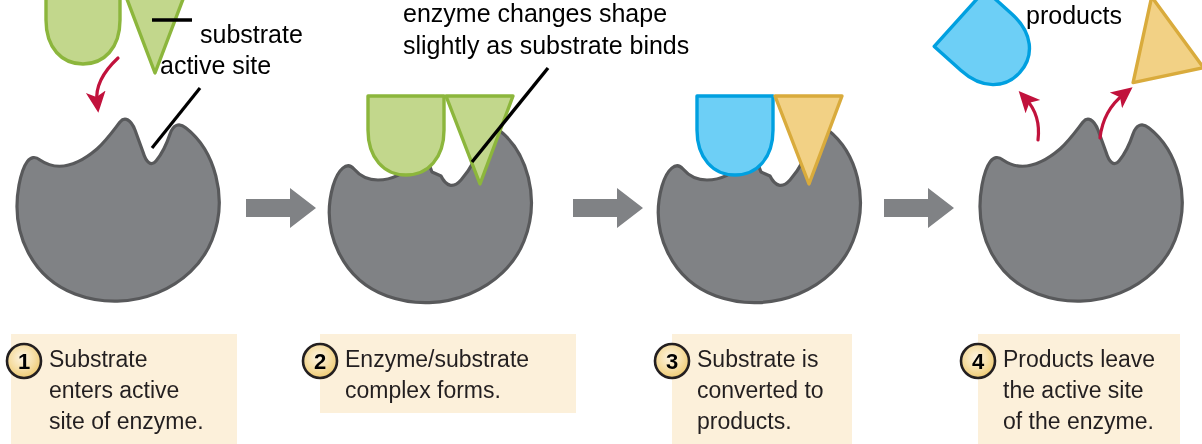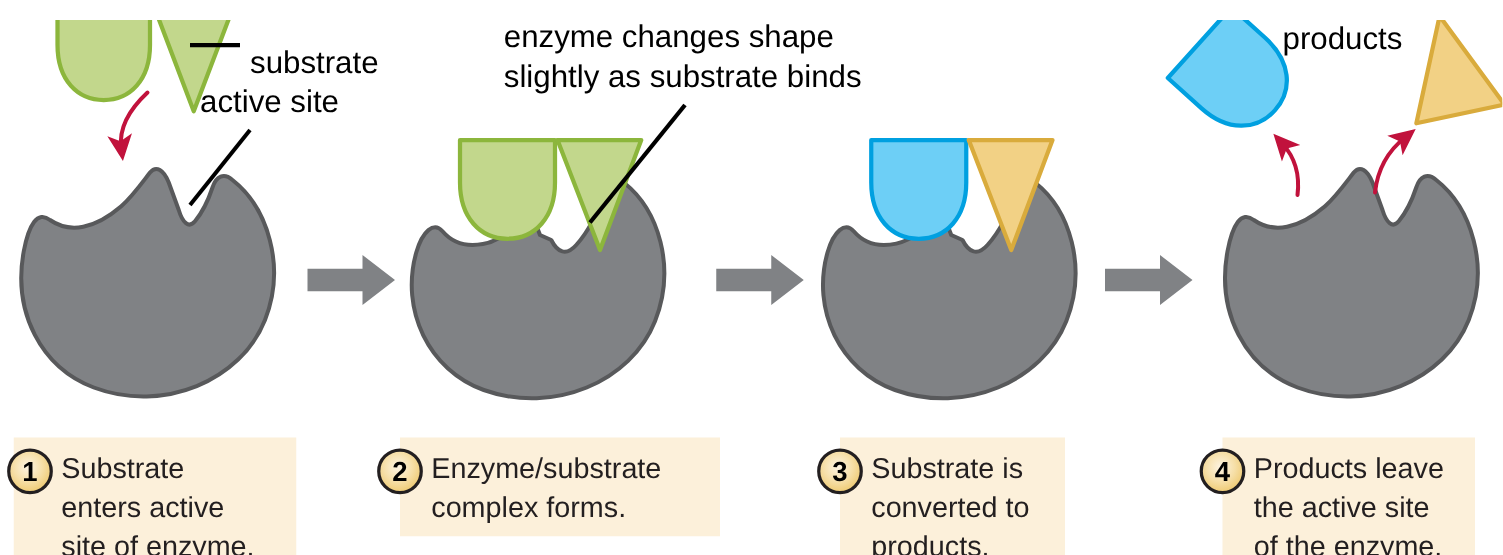--- a/index.html
+++ b/index.html
@@ -10,21 +10,21 @@
   body {
     width: 1202px;
     height: 444px;
     font-family: "Liberation Sans", sans-serif;
     overflow: hidden;
     position: relative;
   }
   #diagram-root {
     position: absolute;
     left: 0;
-    top: 16px;
+    top: 0;
     width: 1202px;
     height: 364px;
   }
   svg.stage {
     position: absolute;
     left: 0;
     top: 0;
     width: 1202px;
     height: 444px;
     display: block;

